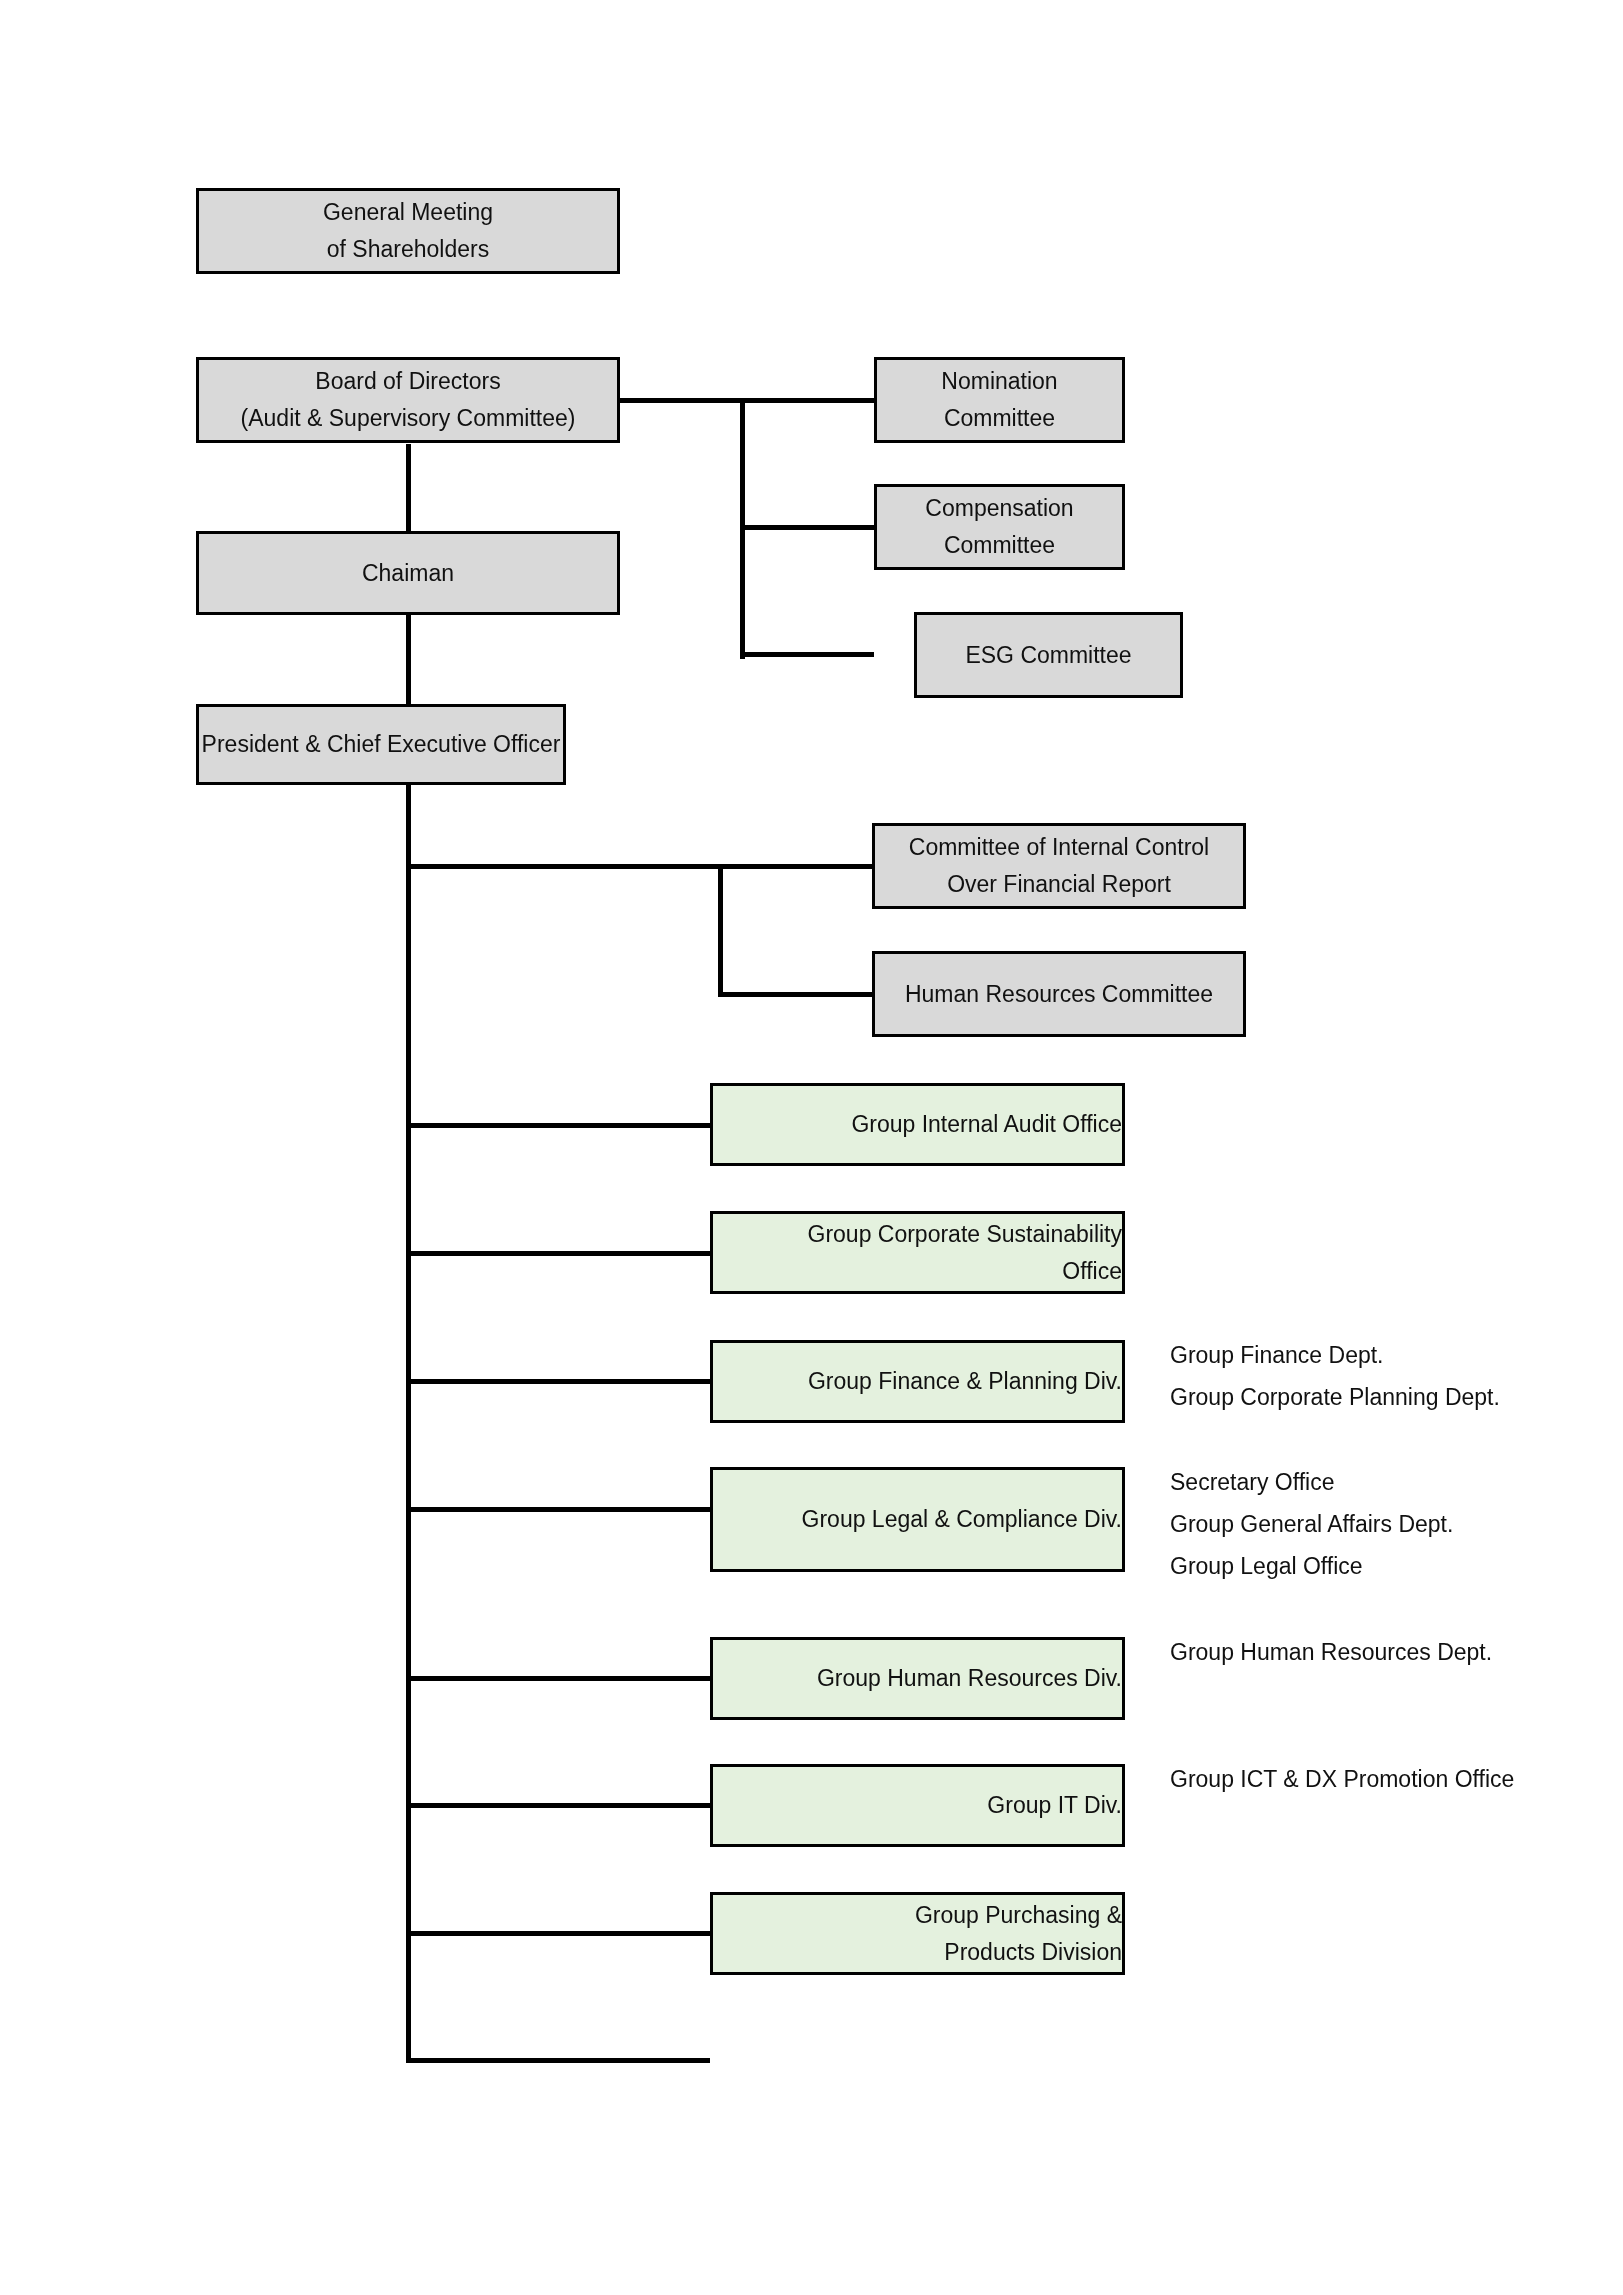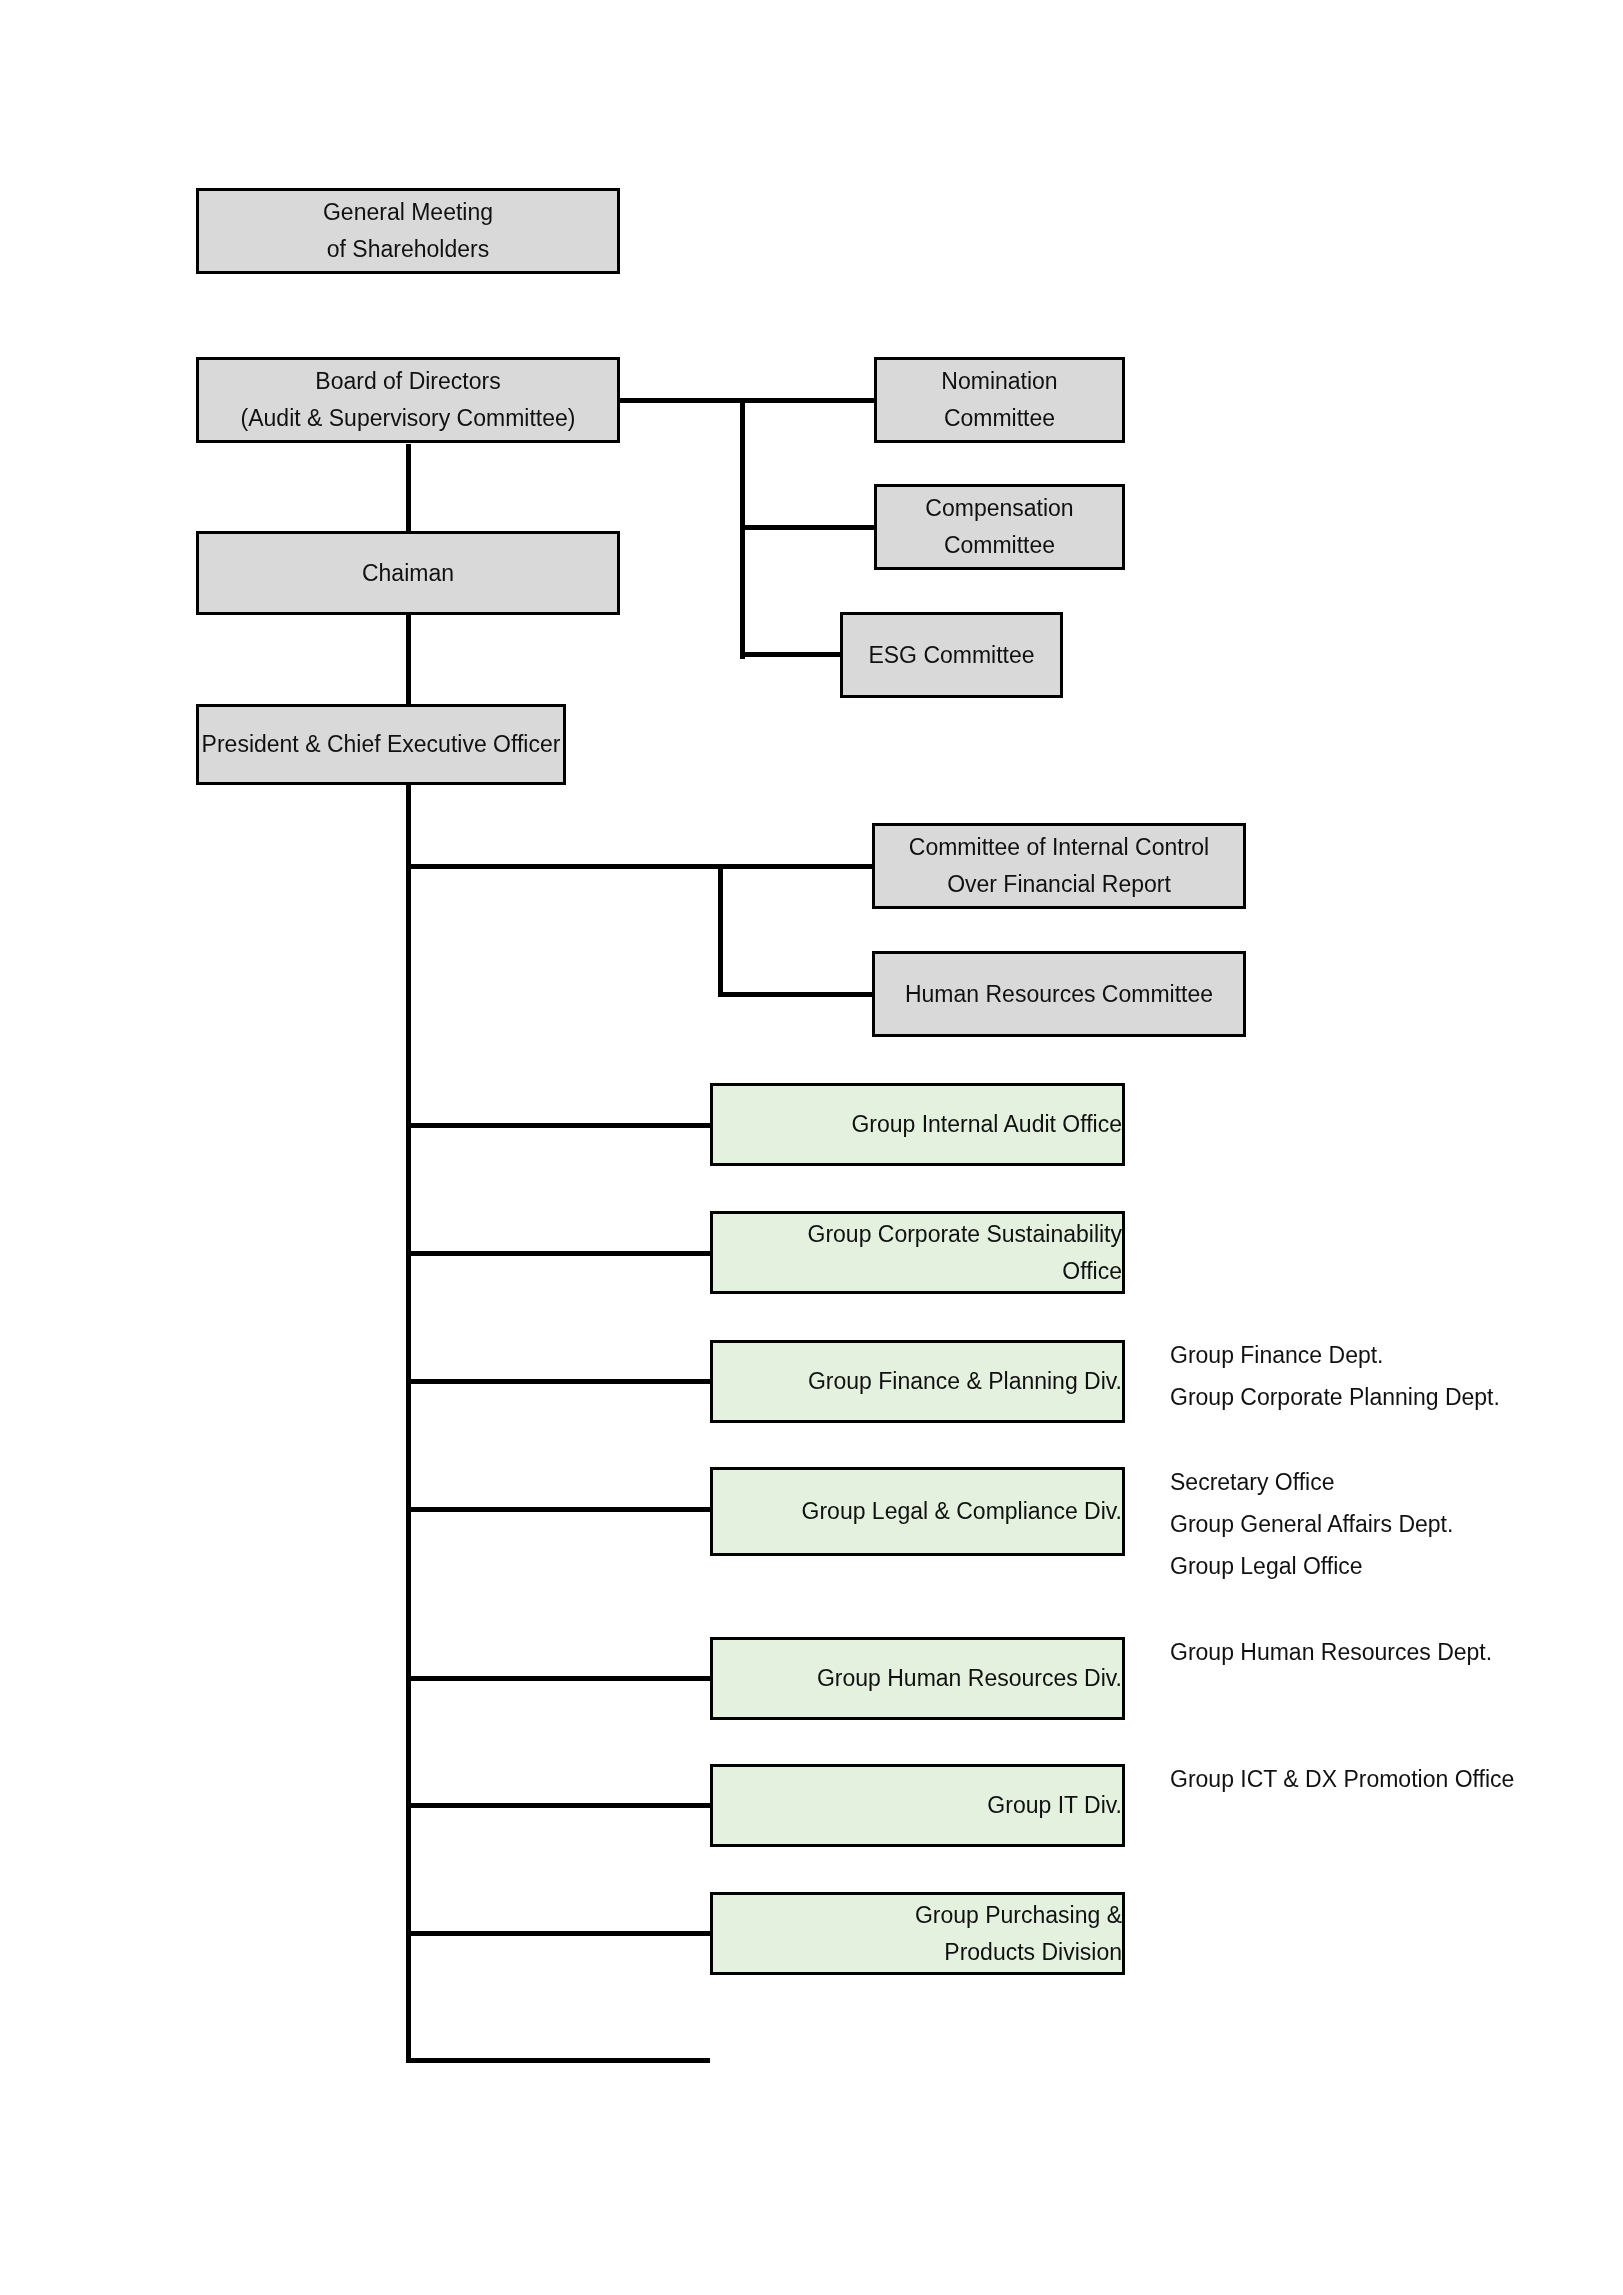--- a/index.html
+++ b/index.html
@@ -76,21 +76,21 @@
   <div class="node gray" style="left:874px; top:357px; width:251px; height:86px">
     <span class="ln">Nomination</span>
     <span class="ln">Committee</span>
   </div>
 
   <div class="node gray" style="left:874px; top:484px; width:251px; height:86px">
     <span class="ln">Compensation</span>
     <span class="ln">Committee</span>
   </div>
 
-  <div class="node gray" style="left:840px; top:612px; width:223px; height:86px">
+  <div class="node gray" style="left:914px; top:612px; width:269px; height:86px">
     <span class="ln">ESG Committee</span>
   </div>
 
   <div class="node gray" style="left:872px; top:823px; width:374px; height:86px">
     <span class="ln">Committee of Internal Control</span>
     <span class="ln">Over Financial Report</span>
   </div>
 
   <div class="node gray" style="left:872px; top:951px; width:374px; height:86px">
     <span class="ln">Human Resources Committee</span>
@@ -102,21 +102,21 @@
 
   <div class="node green" style="left:710px; top:1211px; width:415px; height:83px">
     <span class="ln">Group Corporate Sustainability</span>
     <span class="ln">Office</span>
   </div>
 
   <div class="node green" style="left:710px; top:1340px; width:415px; height:83px">
     <span class="ln">Group Finance &amp; Planning Div.</span>
   </div>
 
-  <div class="node green" style="left:710px; top:1467px; width:415px; height:89px">
+  <div class="node green" style="left:710px; top:1467px; width:415px; height:105px">
     <span class="ln">Group Legal &amp; Compliance Div.</span>
   </div>
 
   <div class="node green" style="left:710px; top:1637px; width:415px; height:83px">
     <span class="ln">Group Human Resources Div.</span>
   </div>
 
   <div class="node green" style="left:710px; top:1764px; width:415px; height:83px">
     <span class="ln">Group IT Div.</span>
   </div>

